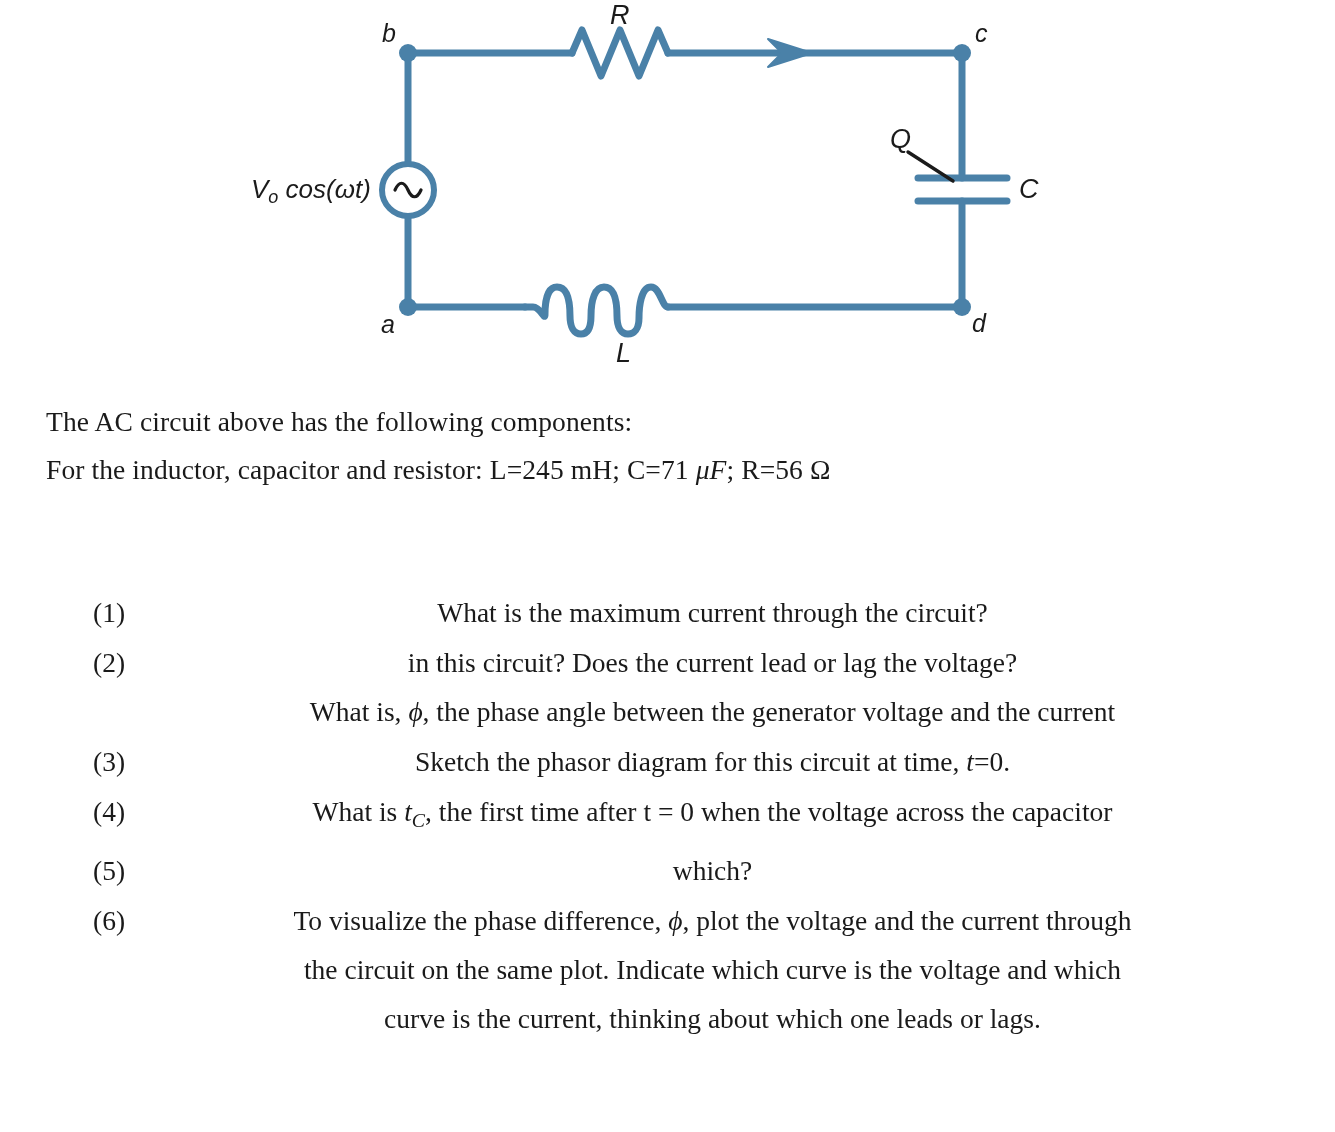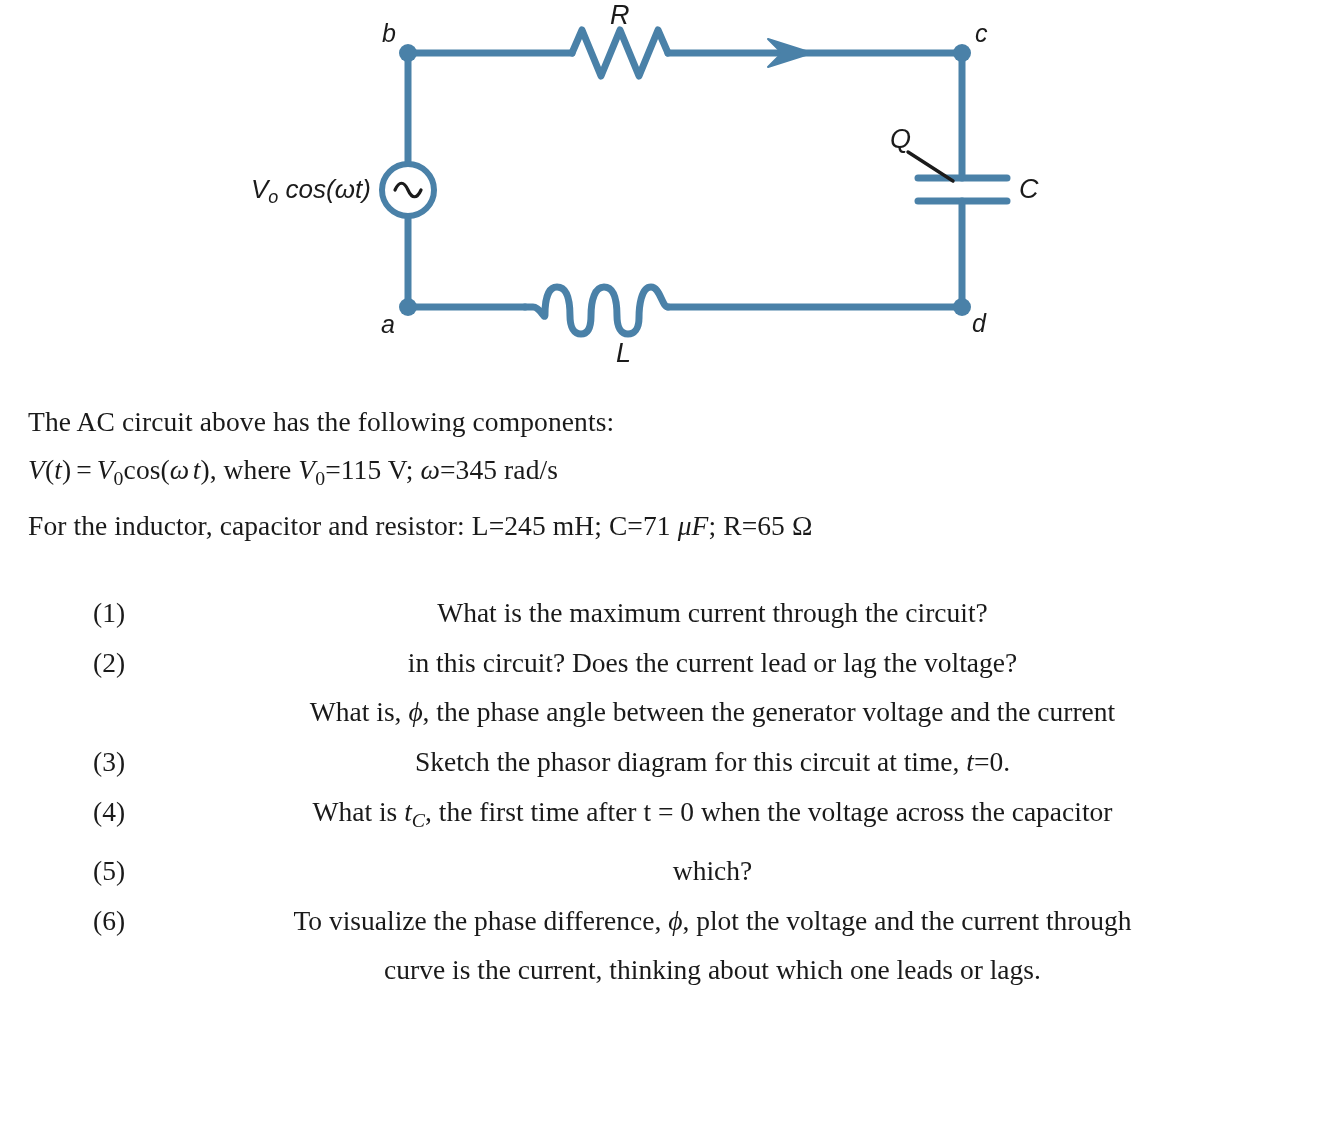--- a/index.html
+++ b/index.html
@@ -44,21 +44,21 @@
   .ckt-label.src i { font-style: italic; }
   .ckt-label.src .sub {
     font-size: 18px;
     vertical-align: -0.28em;
     font-style: italic;
   }
 
   
   #prose {
     position: absolute;
-    left: 28px;
+    left: 46px;
     top: 398px;
     width: 1240px;
     font-family: Liberation Serif, serif;
   }
   .para {
     font-size: 27.5px;
     line-height: 48px;
     letter-spacing: 0.1px;
     white-space: nowrap;
   }
@@ -159,23 +159,22 @@
   <div class="ckt-label comp" style="left:1019px; top:176px;">C</div>
   <div class="ckt-label comp" style="left:890px; top:126px;">Q</div>
 
   <div class="ckt-label src" style="left:251px; top:176px;text-align:right;"><i>V</i><span class="sub">o</span><i> cos(ωt)</i></div>
 </div>
 
 <div id="prose">
 
   <div class="para">The AC circuit above has the following components:</div>
 
-  <div class="para"><span class="mi">V</span>(<span class="mi">t</span>)<span class="op">=</span><span class="mi">V</span><span class="sub">0</span><span>cos(</span><span class="mi">ω</span><span class="mi thin">t</span><span>), where </span><span class="mi">V</span><span class="sub">0</span><span>=115 V; </span><span class="mi">ω</span><span>=345 rad/s</span></div>
-
-  <div class="para"><span>For the inductor, capacitor and resistor:  L=245 mH; C=71 </span><span class="mi">μF</span><span>; R=65 Ω</span></div>
+
+  <div class="para"><span>For the inductor, capacitor and resistor:  L=245 mH; C=71 </span><span class="mi">μF</span><span>; R=56 Ω</span></div>
 </div>
 
 <div id="question-list">
 
   <div class="qitem">
     <span class="qmark">(1)</span>
     <span class="qtext">What is the maximum current through the circuit?</span>
   </div>
 
   <div class="qitem">
@@ -195,15 +194,16 @@
   </div>
 
   <div class="qitem">
     <span class="qmark">(5)</span>
     <span class="qtext">which?</span>
   </div>
 
   <div class="qitem">
     <span class="qmark">(6)</span>
     <span class="qtext"><span>To visualize the phase difference, </span><span class="mi">ϕ</span><span>, plot the voltage and the current through</span></span>
+    <span class="qtext">the circuit on the same plot.  Indicate which curve is the voltage and which</span>
     <span class="qtext">curve is the current, thinking about which one leads or lags.</span>
   </div>
 </div>
 
 </body></html>

